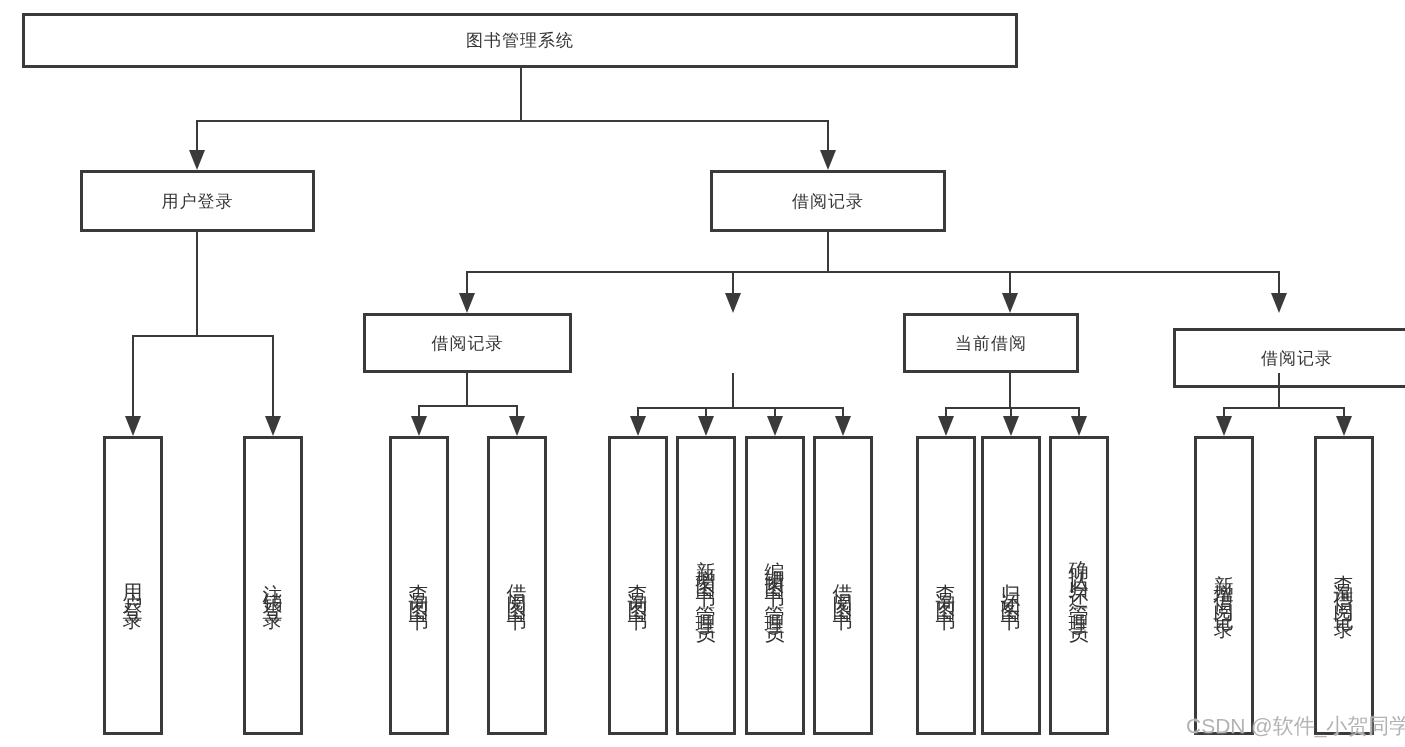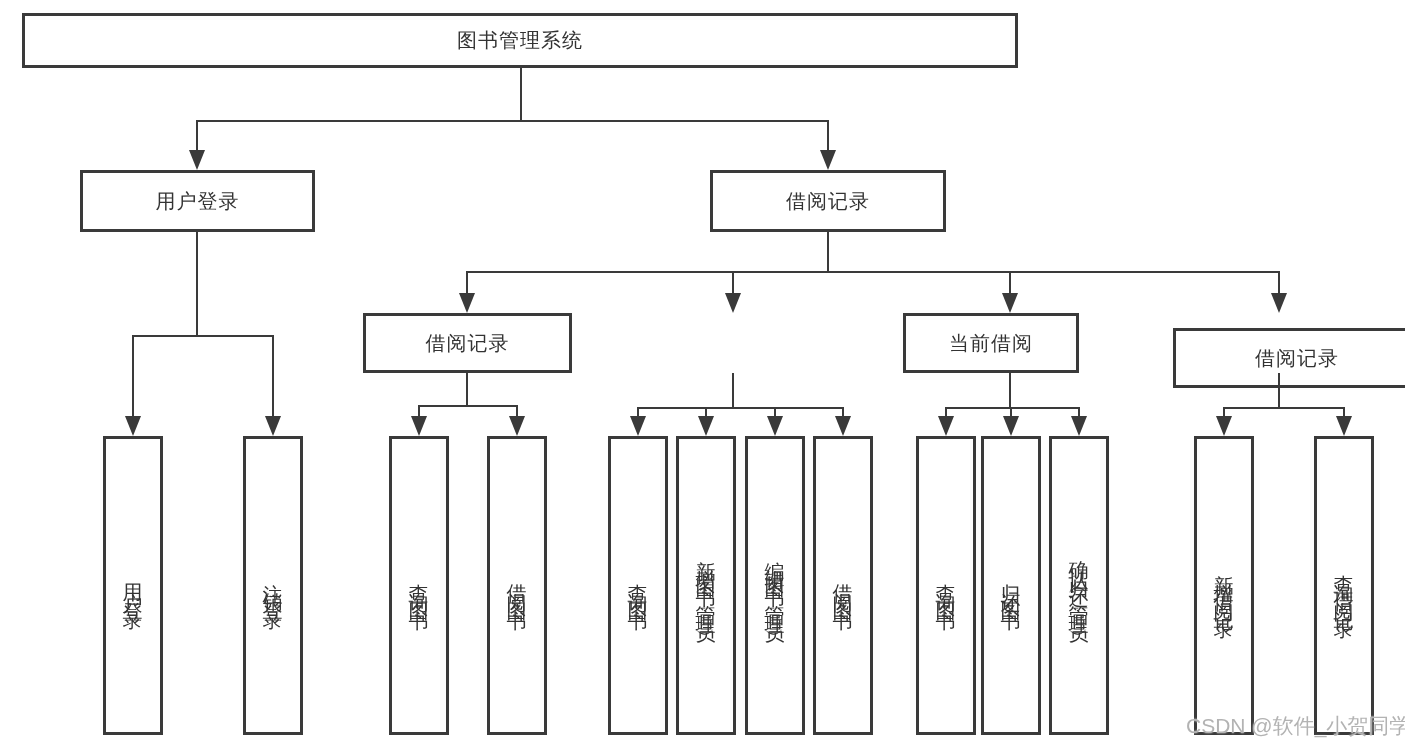--- a/index.html
+++ b/index.html
@@ -14,21 +14,21 @@
   .box{
     position:absolute;
     box-sizing:border-box;
     background:#ffffff;
     border:3px solid #3a3a3a;
     display:flex;
     align-items:center;
     justify-content:center;
   }
   .box span{
-    font-size:20px;
+    font-size:17px;
     color:#333333;
     letter-spacing:1px;
     white-space:nowrap;
   }
   .leaf{
     border-width:3px;
   }
   .leaf span{
     writing-mode:vertical-rl;
     font-size:20px;

